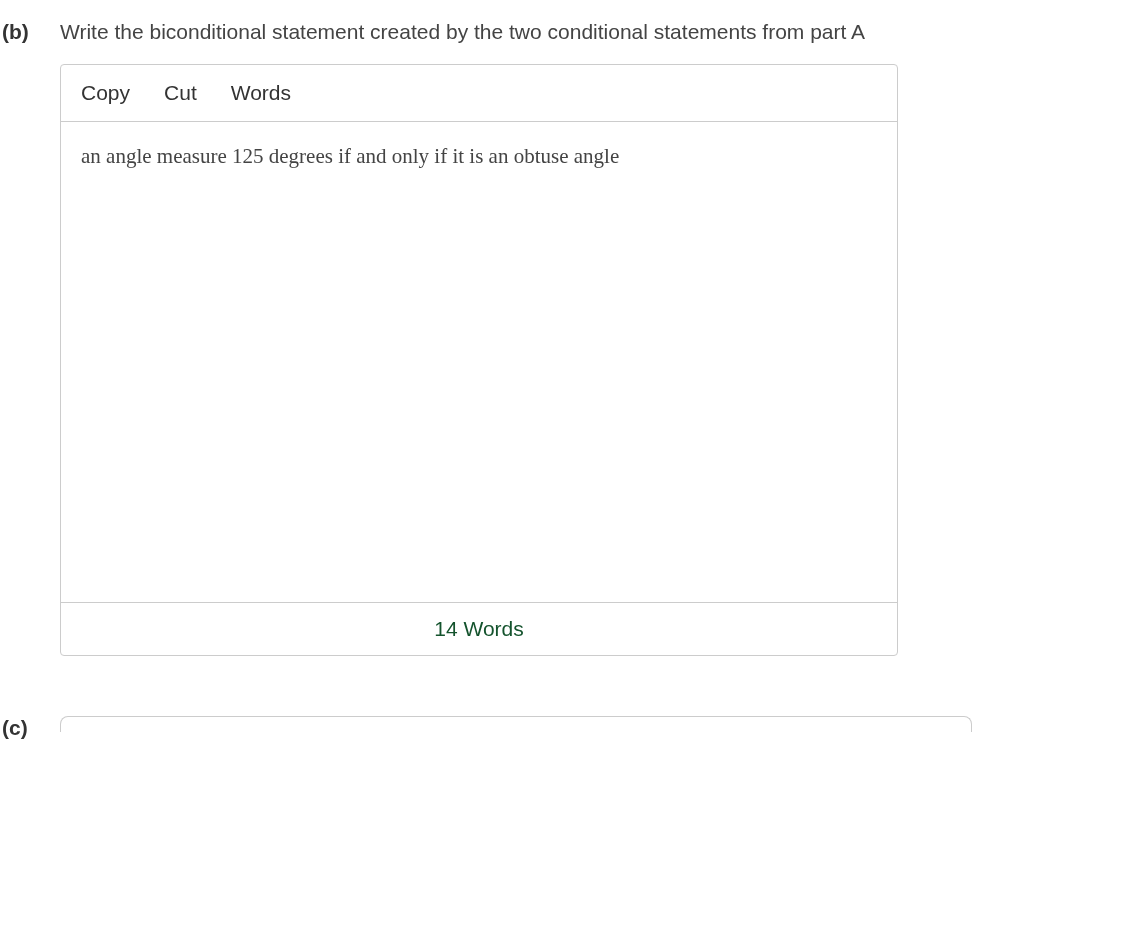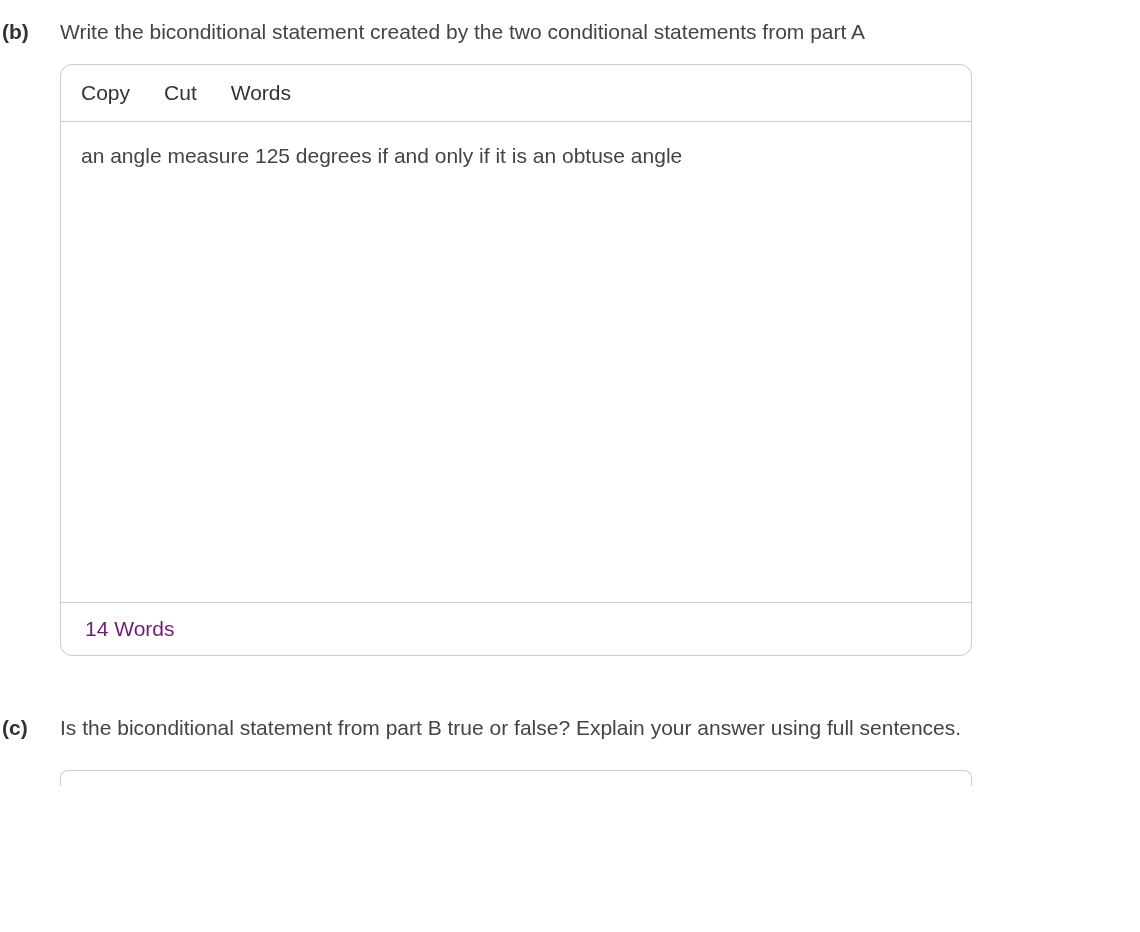--- a/index.html
+++ b/index.html
@@ -27,23 +27,23 @@
       padding-left: 2px;
     }
     .question-content {
       flex: 1;
     }
     .question-text {
       color: #444;
       margin-bottom: 20px;
     }
     .editor-box {
-      width: 912px;
+      width: 838px;
       border: 1.5px solid #ccc;
-      border-radius: 12px;
+      border-radius: 4px;
       overflow: hidden;
     }
     .editor-toolbar {
       display: flex;
       padding: 16px 20px;
       border-bottom: 1.5px solid #ccc;
       gap: 34px;
     }
     .toolbar-btn {
       font-family: inherit;
@@ -51,27 +51,28 @@
       color: #333;
       background: none;
       border: none;
       cursor: pointer;
     }
     .editor-content {
       padding: 22px 20px;
       min-height: 480px;
       font-size: 21px;
       color: #444;
+      font-family: Liberation Serif, serif;
     }
     .editor-footer {
       border-top: 1.5px solid #ccc;
       padding: 14px 24px;
-      text-align: left;
+      text-align: center;
       font-size: 21px;
-      color: #701a75;
+      color: #14532d;
     }
     .editor-box-empty {
       width: 912px;
       height: 16px;
       border: 1.5px solid #ccc;
       border-radius: 8px 8px 0 0;
       border-bottom: none;
     }
     .question-block-c {
       display: flex;
@@ -95,16 +96,15 @@
       </div>
       <div class="editor-content">an angle measure 125 degrees if and only if it is an obtuse angle</div>
       <div class="editor-footer">14 Words</div>
     </div>
   </div>
 </div>
 
 <div class="question-block-c">
   <div class="question-label">(c)</div>
   <div class="question-content">
-    <div class="question-text">Is the biconditional statement from part B true or false? Explain your answer using full sentences.</div>
     <div class="editor-box-empty"></div>
   </div>
 </div>
 
 </body></html>

